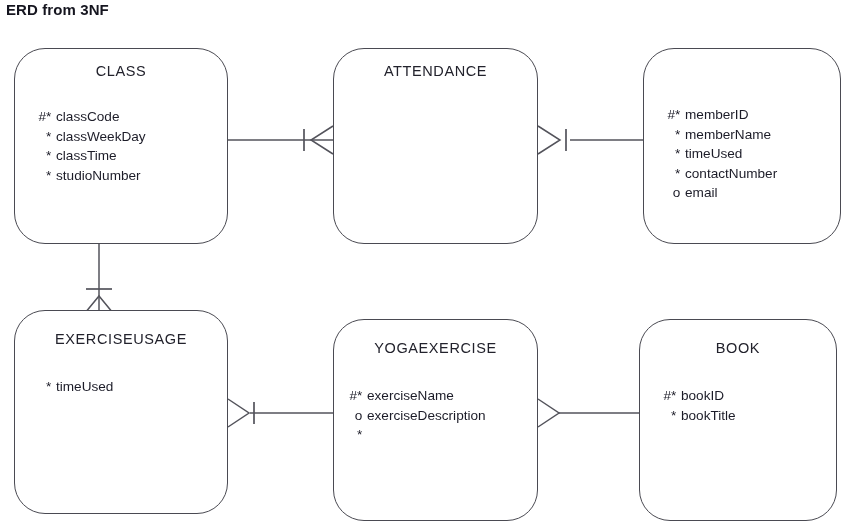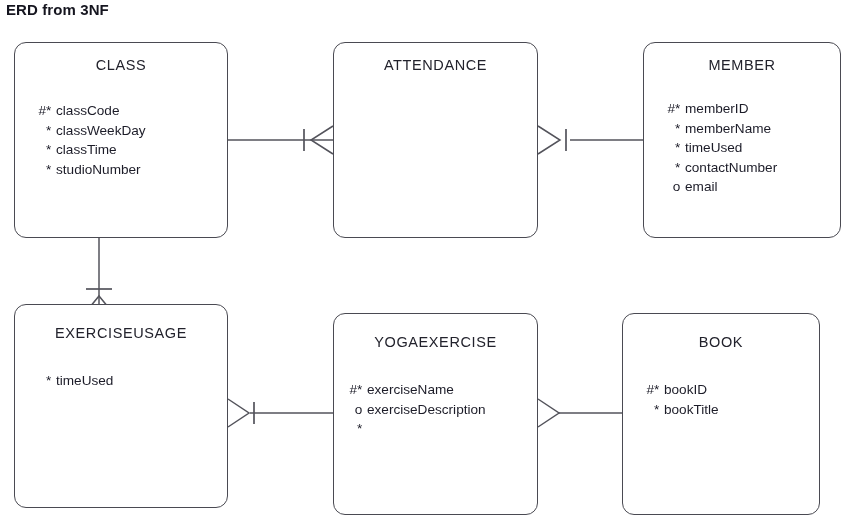--- a/index.html
+++ b/index.html
@@ -28,22 +28,23 @@
     letter-spacing: 0.1px;
     color: #15151f;
     white-space: nowrap;
   }
   
   .entity {
     position: absolute;
     box-sizing: border-box;
     background: #ffffff;
     border: 1.4px solid #4a4a52;
-    border-radius: 12px;
+    border-radius: 31px;
     z-index: 3;
+    margin-top: 6px;
   }
   .entity-name {
     position: absolute;
     left: 0;
     right: 0;
     top: 14px;
     text-align: center;
     font-size: 14.5px;
     letter-spacing: 0.6px;
     color: #22222c;
@@ -167,21 +168,20 @@
       </li>
     </ul>
   </div>
 
   <div class="entity" style="left:333px; top:42px; width:205px; height:196px;">
     <div class="entity-name">ATTENDANCE</div>
     <ul class="attr-list"></ul>
   </div>
 
   <div class="entity" style="left:643px; top:42px; width:198px; height:196px;">
-    <div class="entity-name">MEMBER</div>
     <ul class="attr-list" style="top:56px;">
       <li class="attr">
         <span class="attr-mark">#*</span>
         <span class="attr-label">memberID</span>
       </li>
       <li class="attr">
         <span class="attr-mark">*</span>
         <span class="attr-label">memberName</span>
       </li>
       <li class="attr">
@@ -219,21 +219,21 @@
       <li class="attr">
         <span class="attr-mark">o</span>
         <span class="attr-label">exerciseDescription</span>
       </li>
       <li class="attr">
         <span class="attr-mark">*</span>
       </li>
     </ul>
   </div>
 
-  <div class="entity" style="left:622px; top:313px; width:198px; height:202px;">
+  <div class="entity" style="left:639px; top:313px; width:198px; height:202px;">
     <div class="entity-name" style="top:20px;">BOOK</div>
     <ul class="attr-list" style="top:66px;">
       <li class="attr">
         <span class="attr-mark">#*</span>
         <span class="attr-label">bookID</span>
       </li>
       <li class="attr">
         <span class="attr-mark">*</span>
         <span class="attr-label">bookTitle</span>
       </li>

